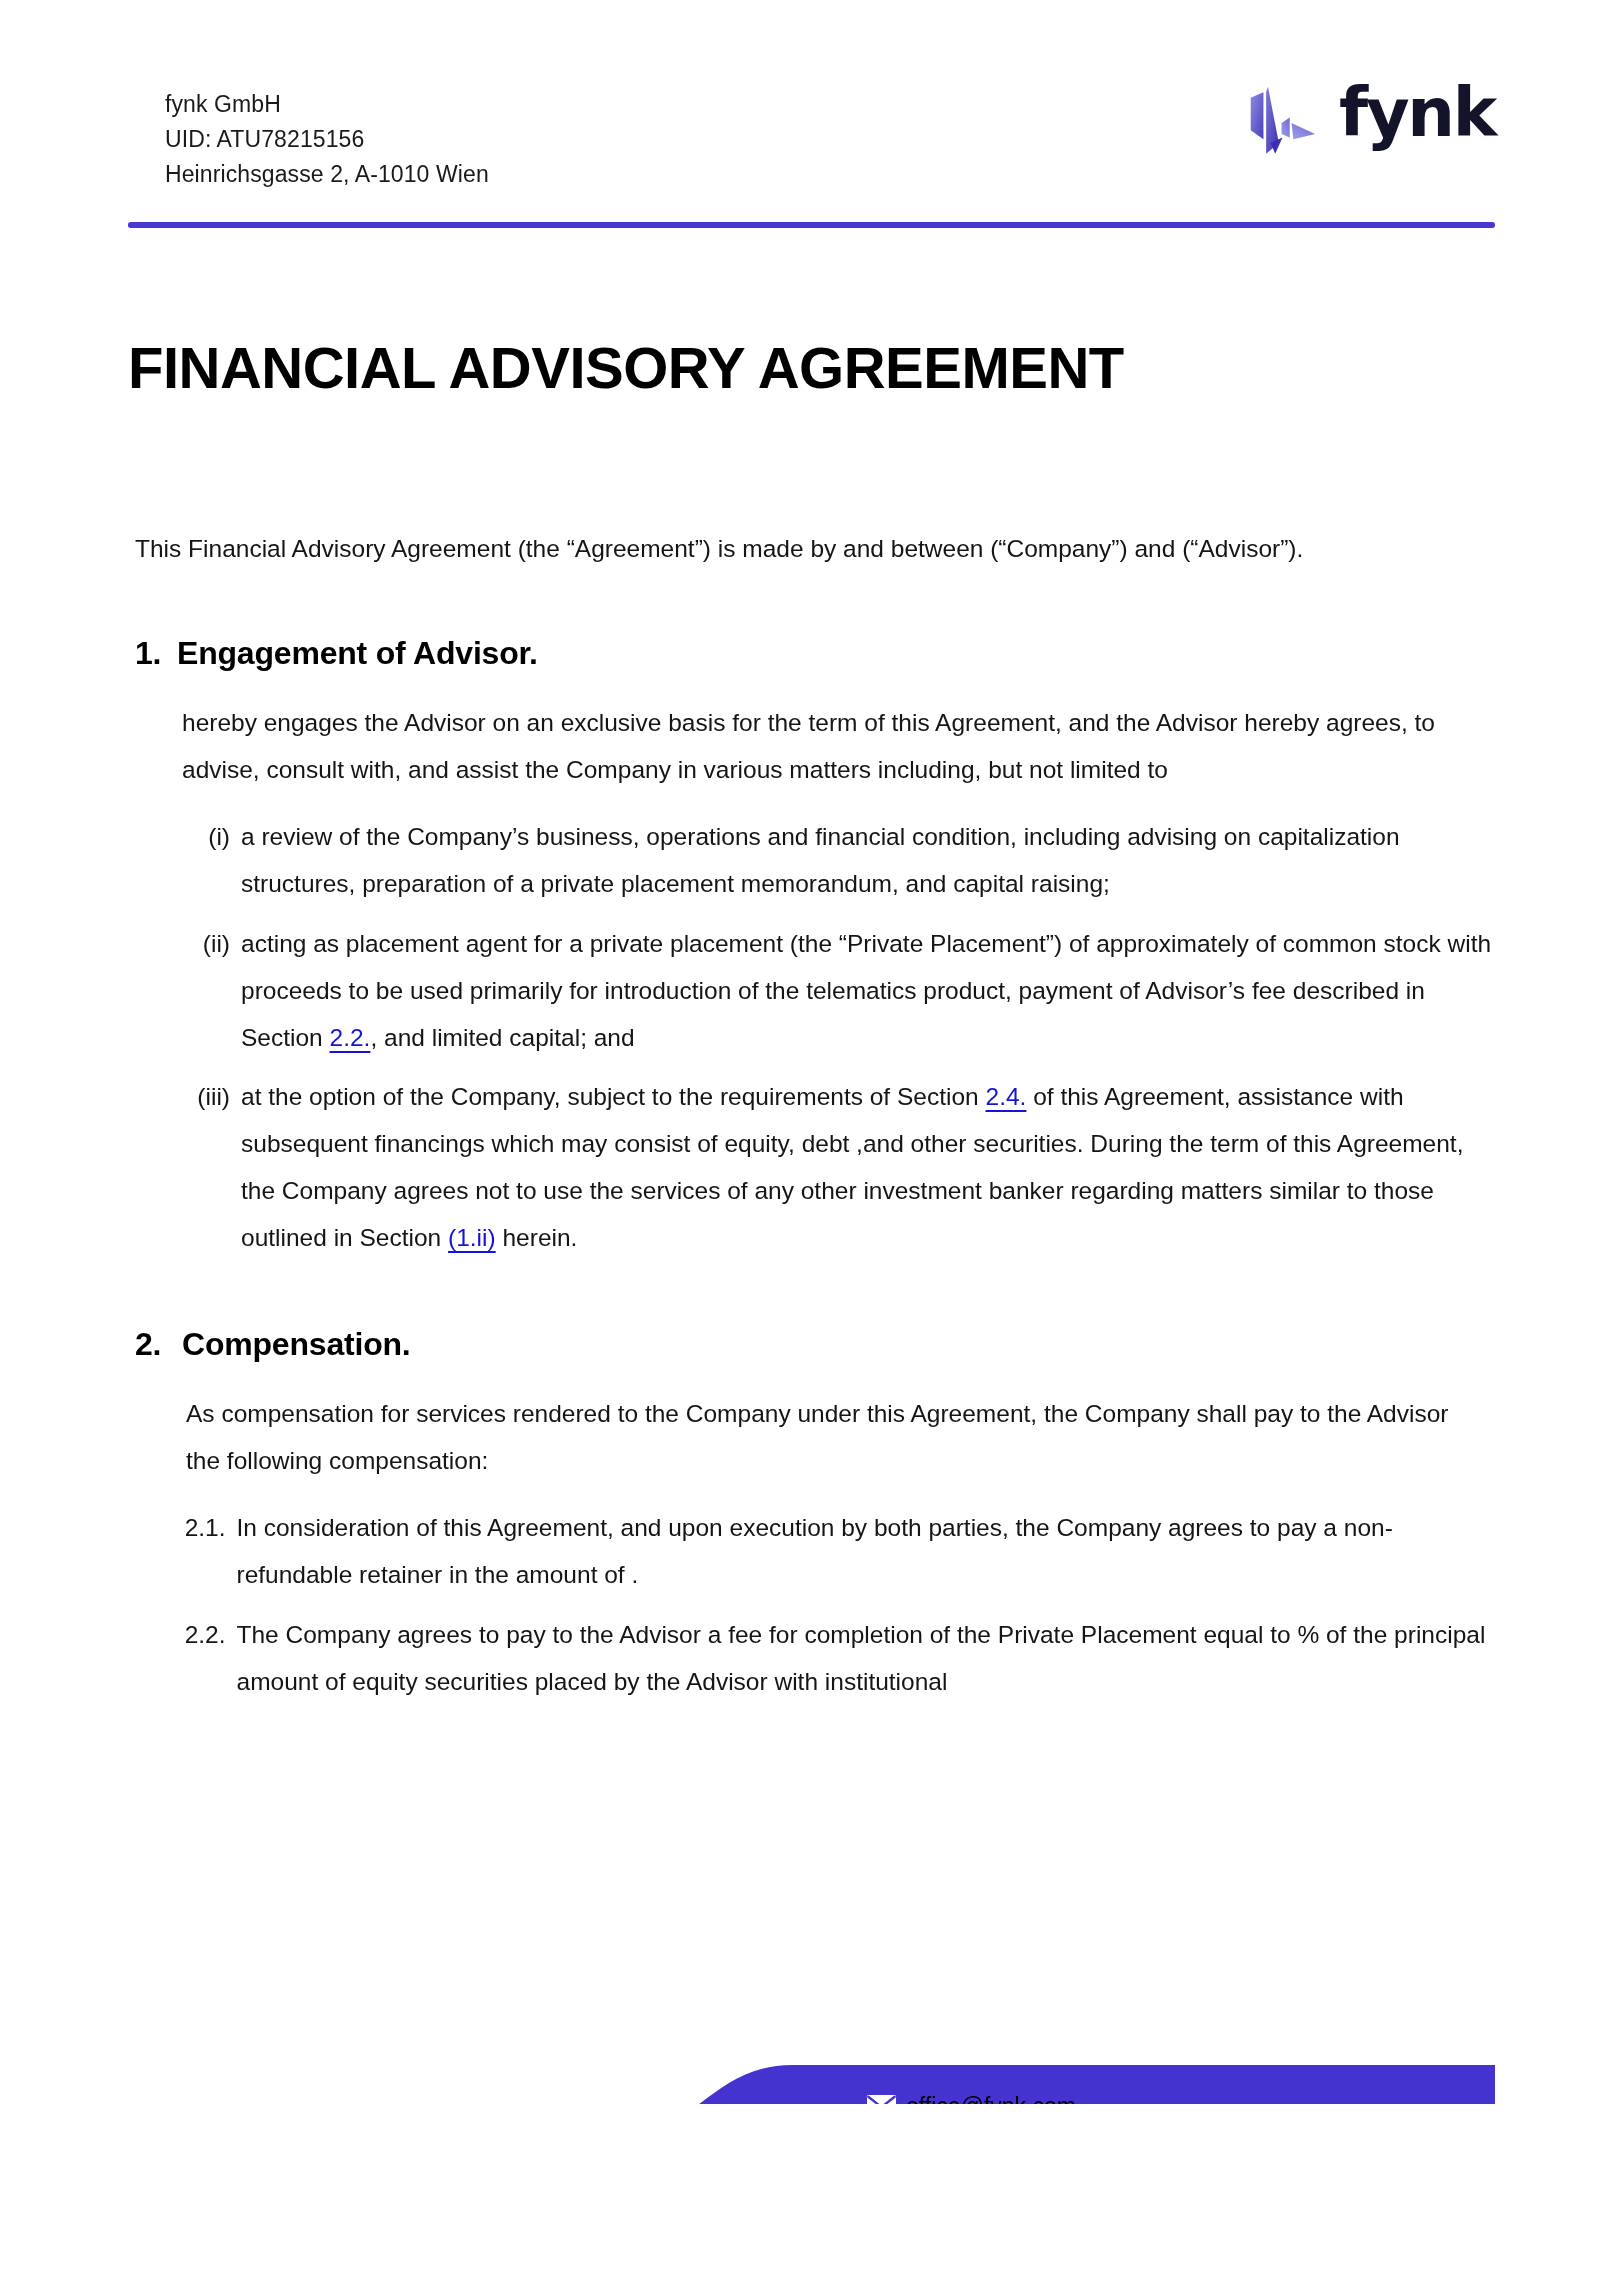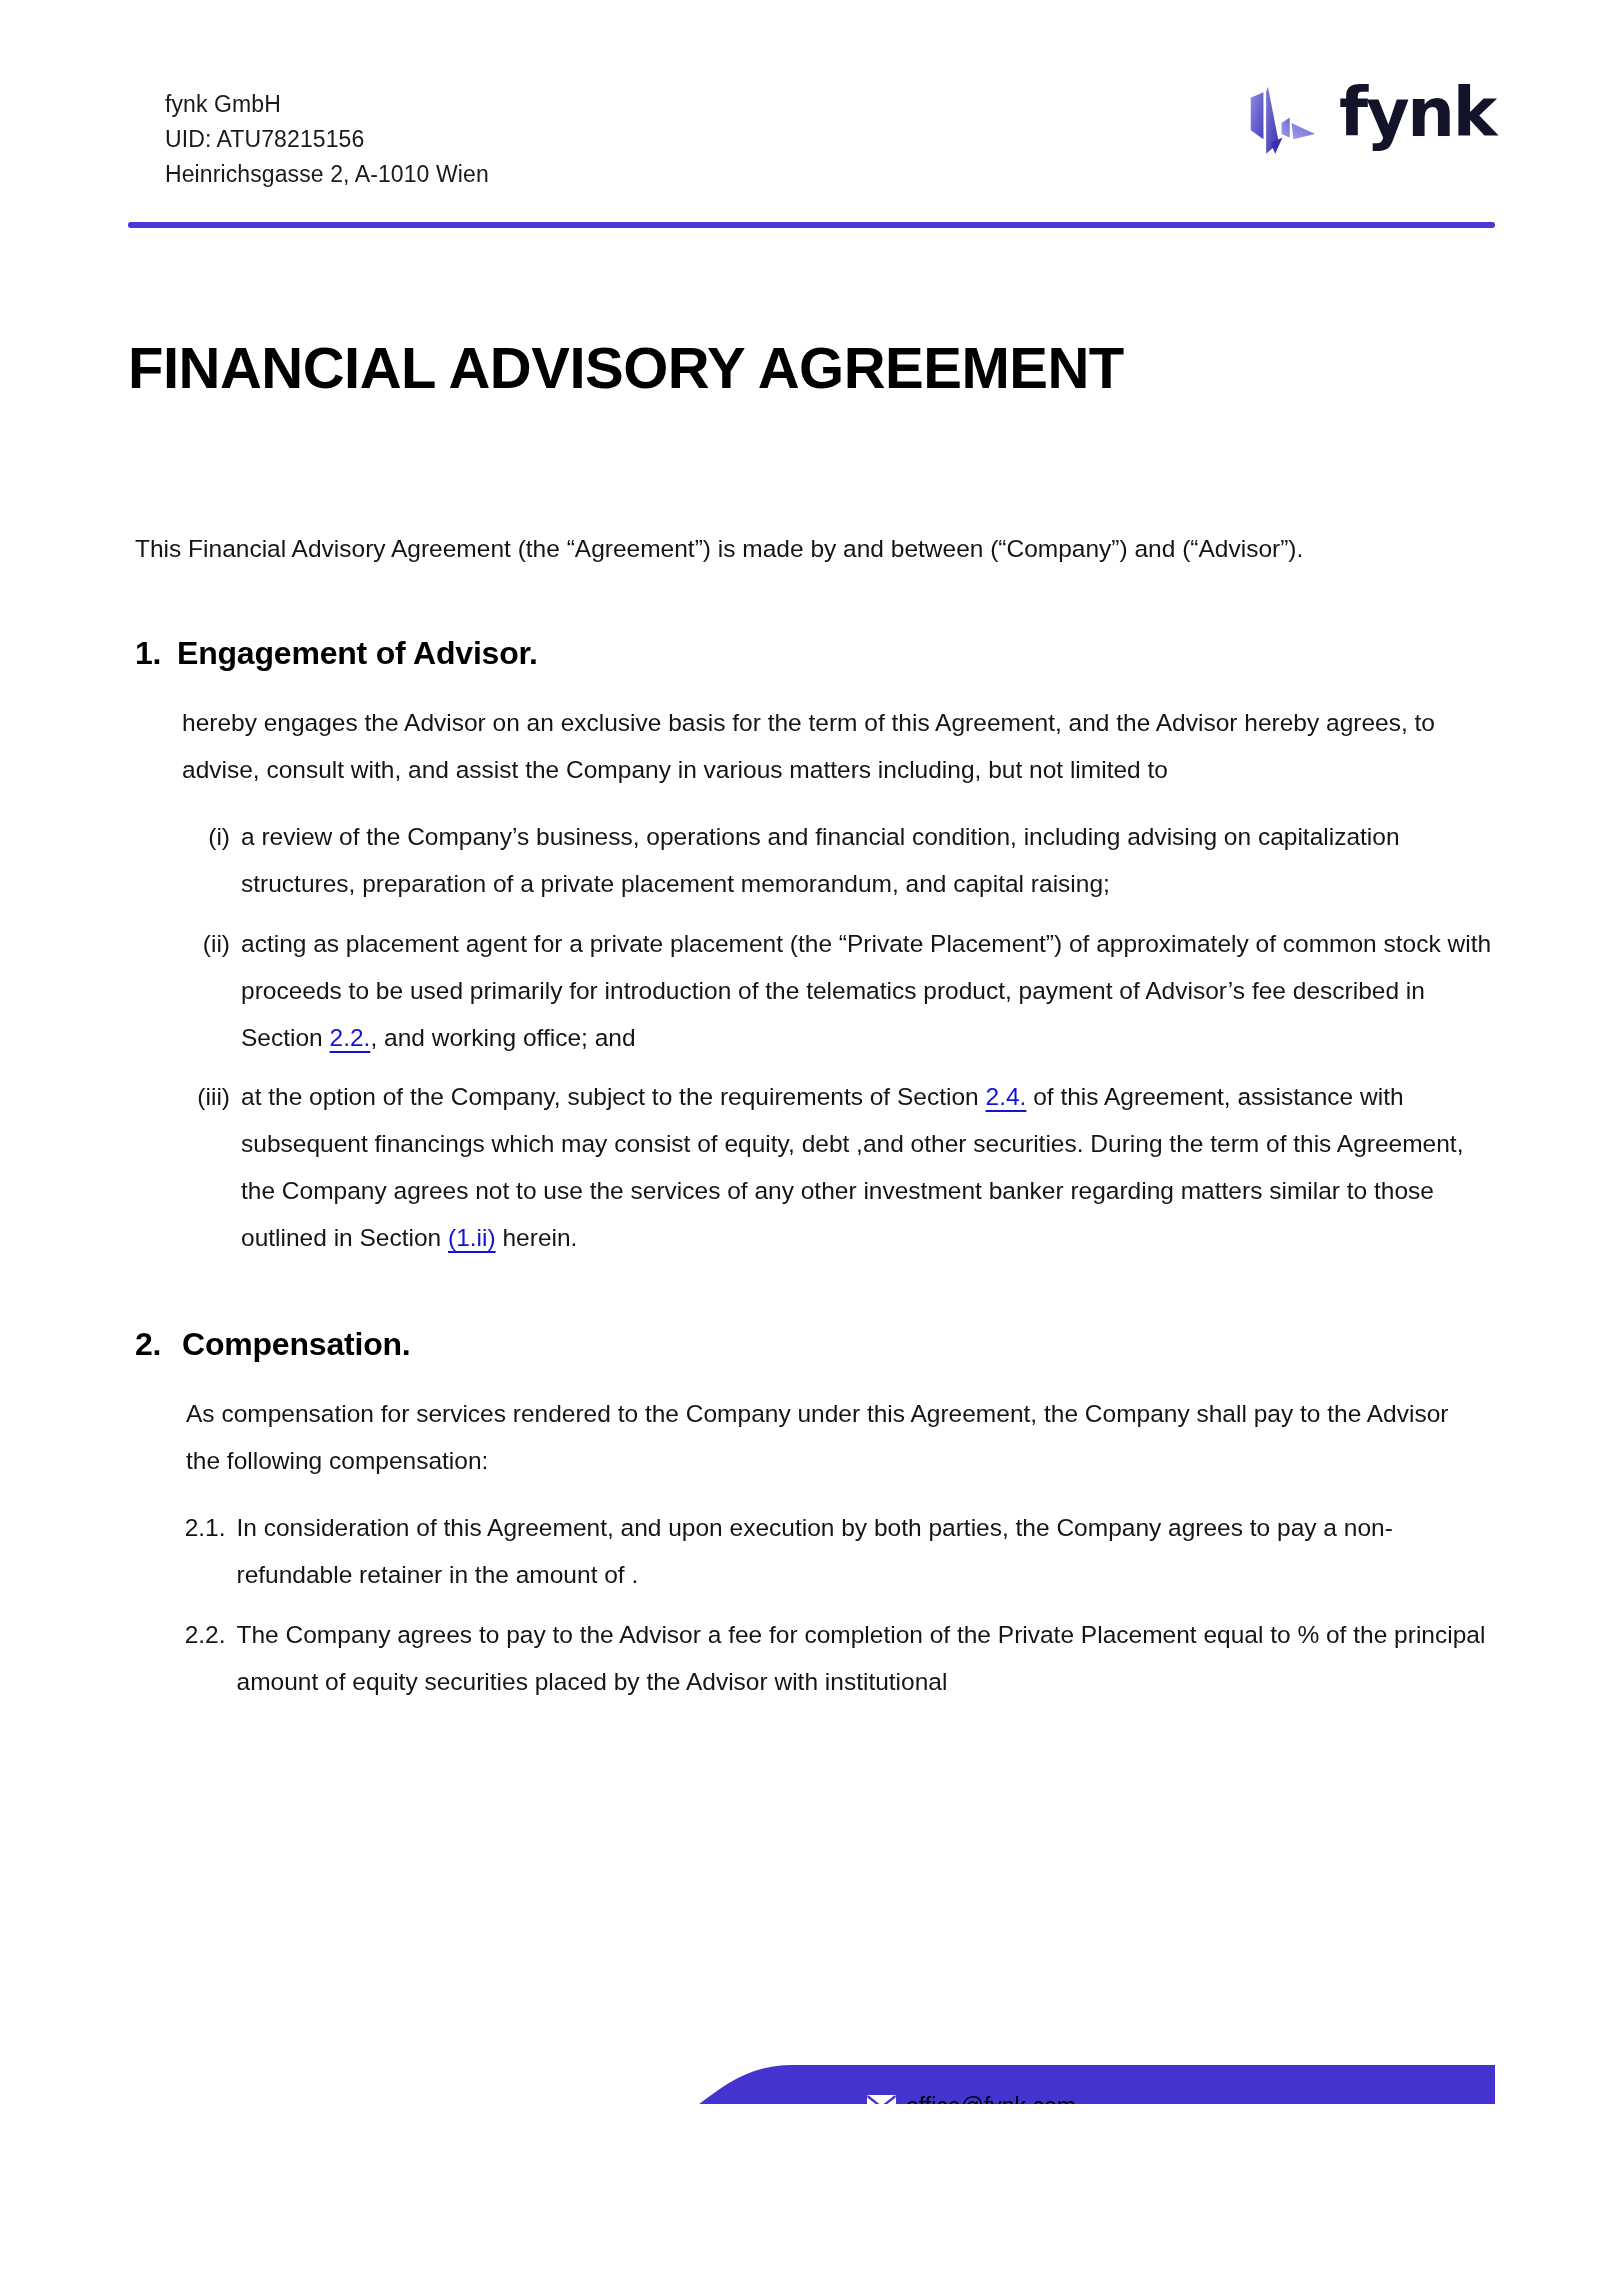--- a/index.html
+++ b/index.html
@@ -258,21 +258,21 @@
 
       <ul class="clause-list">
 
         <li class="clause roman">
           <span class="marker">(i)</span>
           <span class="clause-text"><span>a review of the Company’s business, operations and financial condition, including advising on capitalization structures, preparation of a private placement memorandum, and capital raising;</span></span>
         </li>
 
         <li class="clause roman">
           <span class="marker">(ii)</span>
-          <span class="clause-text"><span>acting as placement agent for a private placement (the “Private Placement”) of approximately of common stock with proceeds to be used primarily for introduction of the telematics product, payment of Advisor’s fee described in Section </span><a class="xref" href="#">2.2.</a><span>, and working office; and</span></span>
+          <span class="clause-text"><span>acting as placement agent for a private placement (the “Private Placement”) of approximately of common stock with proceeds to be used primarily for introduction of the telematics product, payment of Advisor’s fee described in Section </span><a class="xref" href="#">2.2.</a><span>, and limited capital; and</span></span>
         </li>
 
         <li class="clause roman">
           <span class="marker">(iii)</span>
           <span class="clause-text"><span>at the option of the Company, subject to the requirements of Section </span><a class="xref" href="#">2.4.</a><span> of this Agreement, assistance with subsequent financings which may consist of equity, debt ,and other securities. During the term of this Agreement, the Company agrees not to use the services of any other investment banker regarding matters similar to those outlined in Section </span><a class="xref" href="#">(1.ii)</a><span> herein.</span></span>
         </li>
 
       </ul>
     </div>
 

